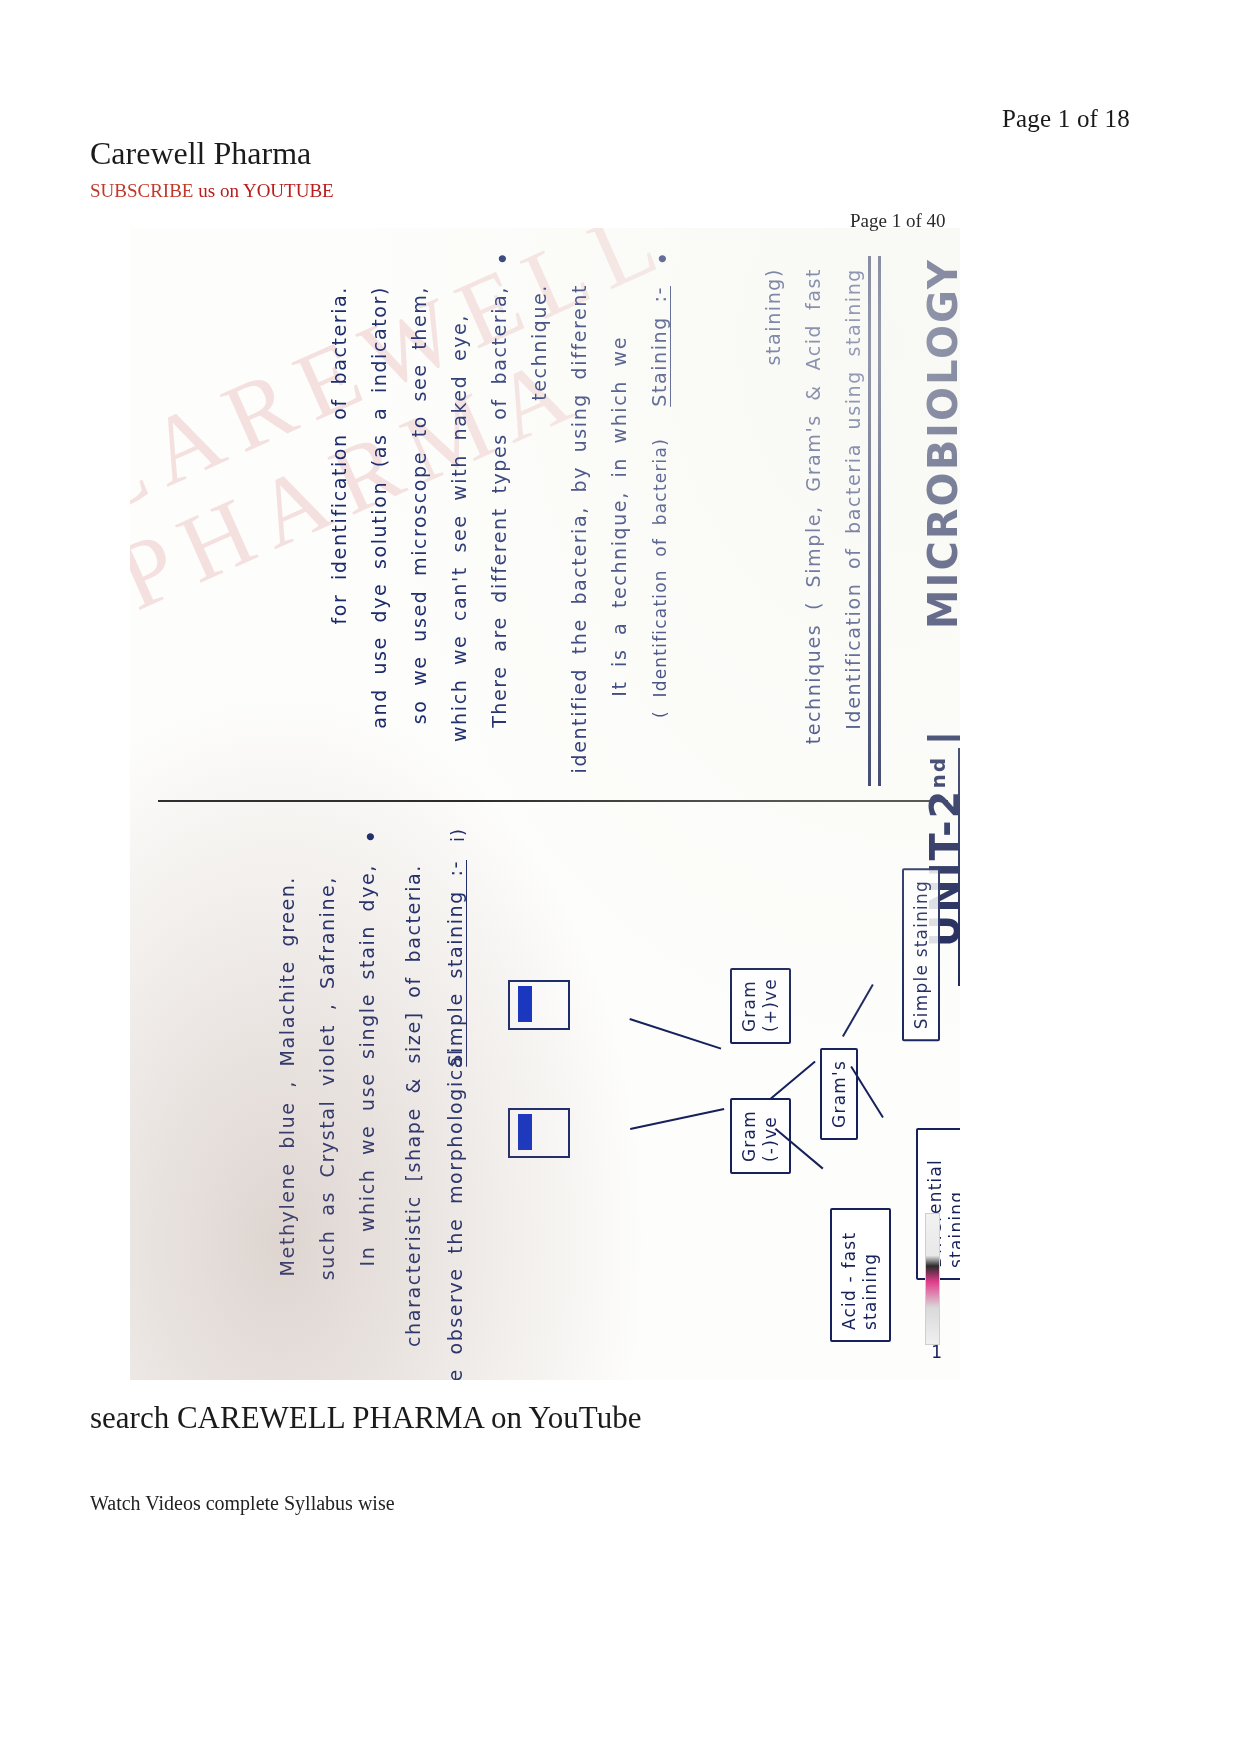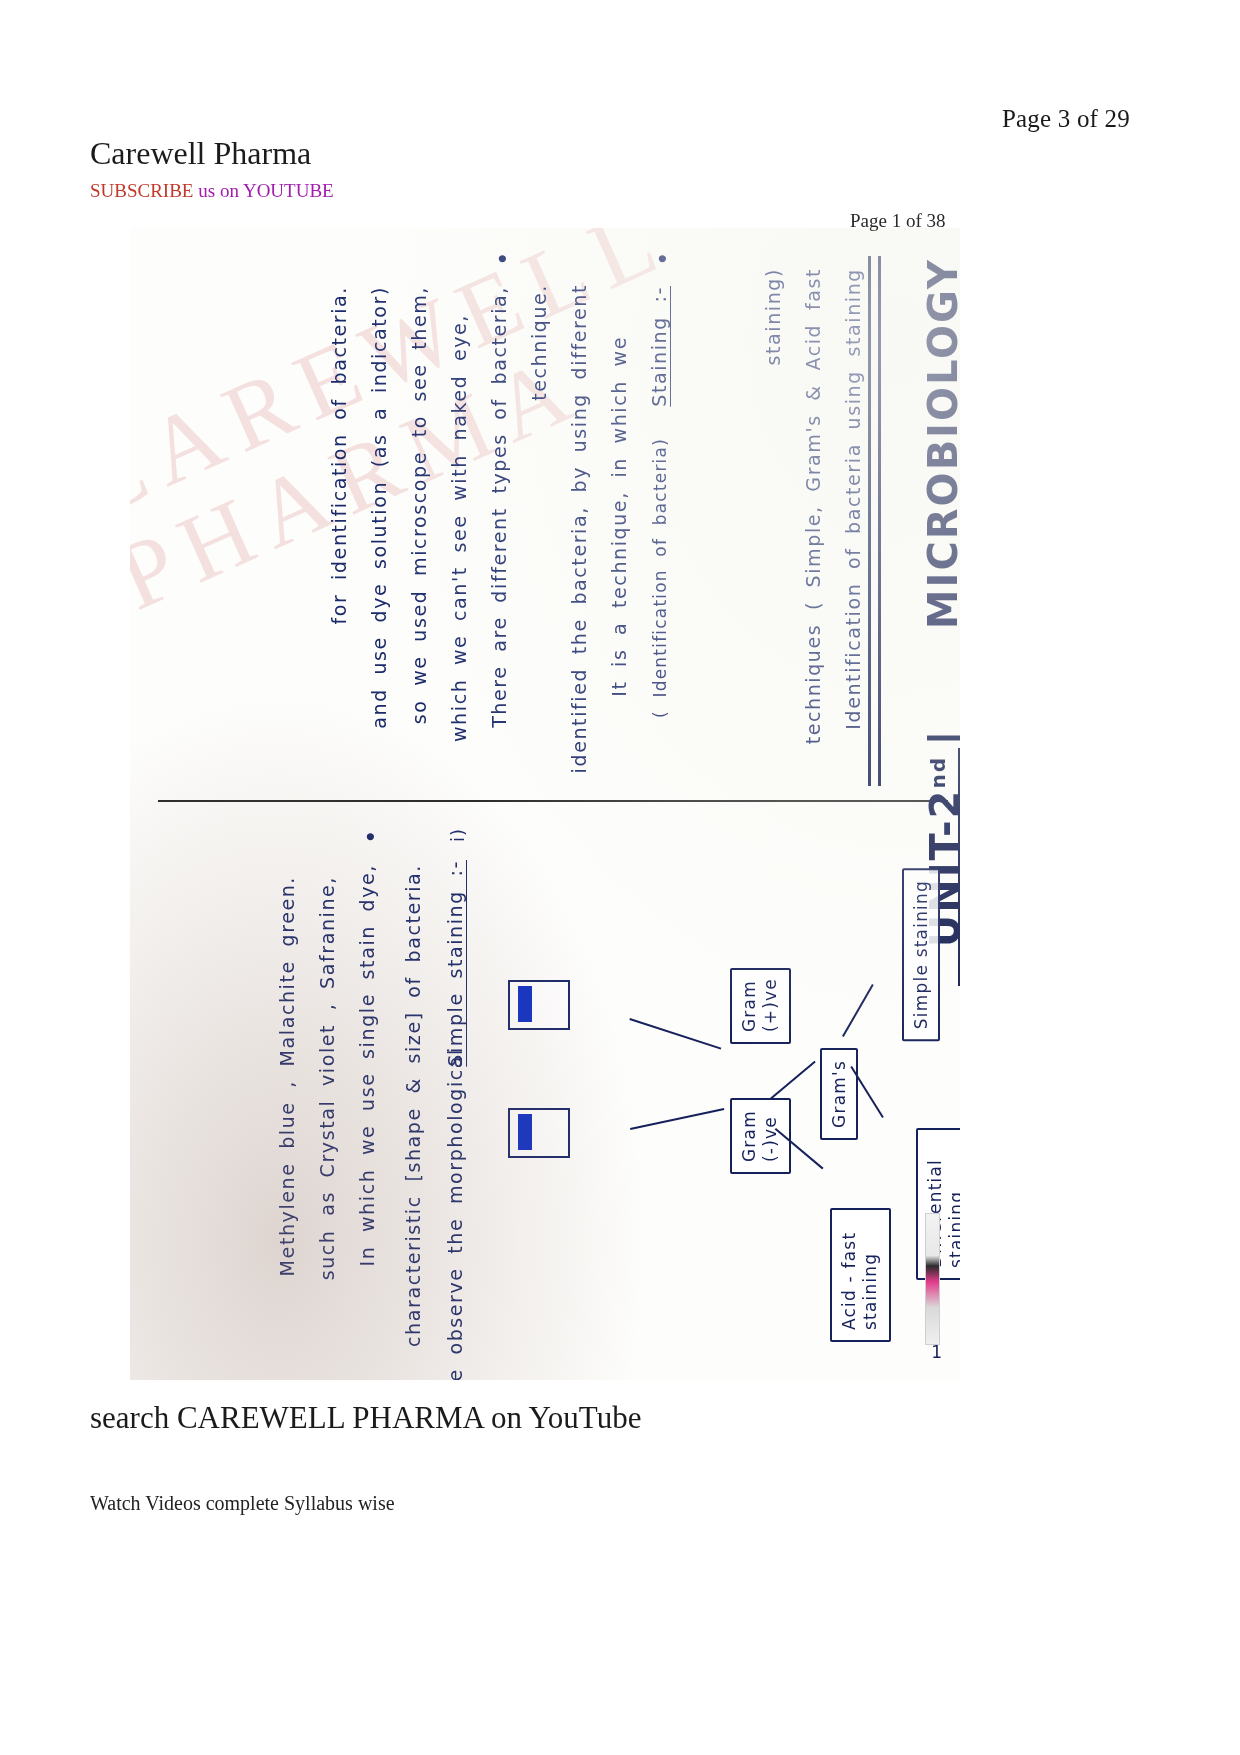--- a/index.html
+++ b/index.html
@@ -35,21 +35,21 @@
     color: #1b1b1b;
   }
   .brand-sub {
     position: absolute;
     top: 180px;
     left: 90px;
     font-size: 19px;
     font-family: "Liberation Serif", serif;
     color: #c0392b;
   }
-  .brand-sub .dim { color: #a21caf; }
+  .brand-sub .dim { color: #b91c1c; }
   .scan-page-num {
     position: absolute;
     top: 210px;
     left: 850px;
     font-size: 19px;
     color: #2a2a2a;
     font-family: "Liberation Serif", serif;
   }
   .footer-main {
     position: absolute;
@@ -198,21 +198,21 @@
     top: 985px;
     width: 13px;
     height: 130px;
     background: linear-gradient(to bottom, #f2f2f2 0%, #e8e8e8 32%, #2b2b2b 40%, #e23b8a 52%, #d9d9d9 72%, #f0f0f0 100%);
     border: 1px solid #cfcfcf;
   }
 </style>
 </head>
 <body>
 
-<div class="page-num-top">Page 3 of 29</div>
+<div class="page-num-top">Page 1 of 18</div>
 <div class="brand-title">Carewell Pharma</div>
 <div class="brand-sub">
   <span>SUBSCRIBE</span><span class="dim"> us on YOUTUBE</span>
 </div>
 
 <div class="scan">
 
   <div class="watermark">CAREWELL PHARMA</div>
 
   <div class="scan-divider"></div>
@@ -276,16 +276,16 @@
 
   <div class="hw" style="left:228px; top:600px; transform: rotate(-90deg) translate(-100%, 0); font-size:24px;">•</div>
   <div class="hw" style="left:226px; top:636px; transform: rotate(-90deg) translate(-100%, 0);">In which we use single stain dye,</div>
   <div class="hw" style="left:186px; top:648px; transform: rotate(-90deg) translate(-100%, 0);">such as Crystal violet , Safranine,</div>
   <div class="hw" style="left:146px; top:648px; transform: rotate(-90deg) translate(-100%, 0);">Methylene blue , Malachite green.</div>
 
   <div class="pen-strip"></div>
   <div class="page-mark">1</div>
 </div>
 
-<div class="scan-page-num">Page 1 of 38</div>
+<div class="scan-page-num">Page 1 of 40</div>
 
 <div class="footer-main">search CAREWELL PHARMA on YouTube</div>
 <div class="footer-sub">Watch Videos complete Syllabus wise</div>
 
 </body></html>

